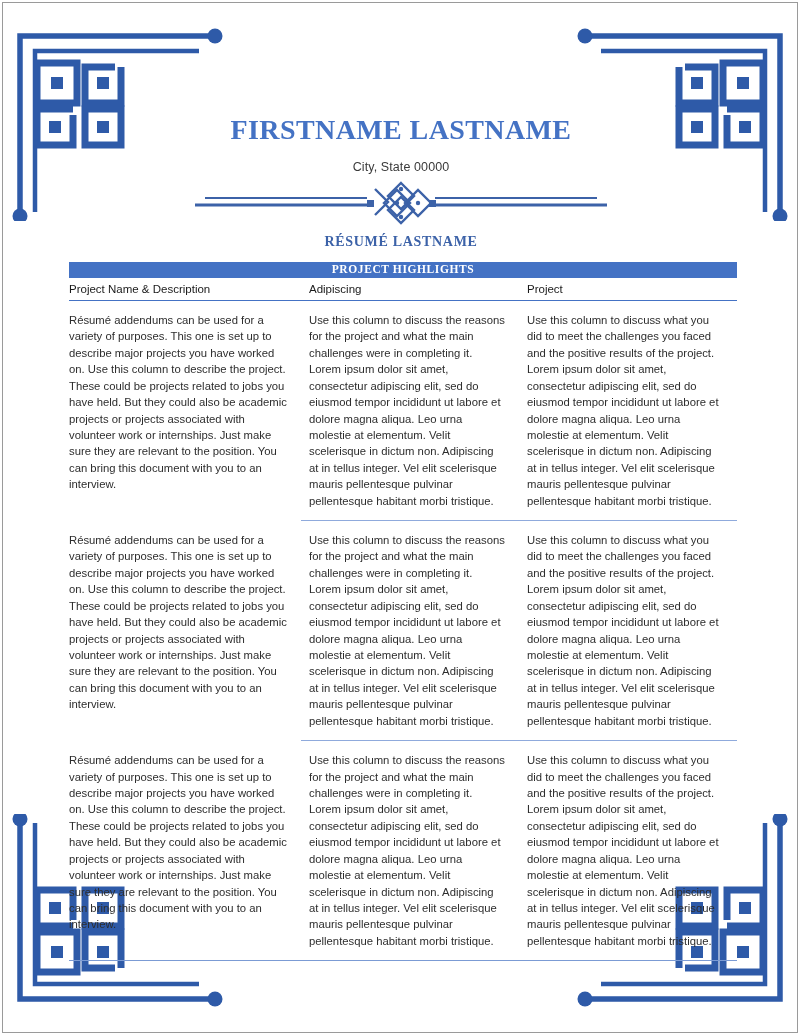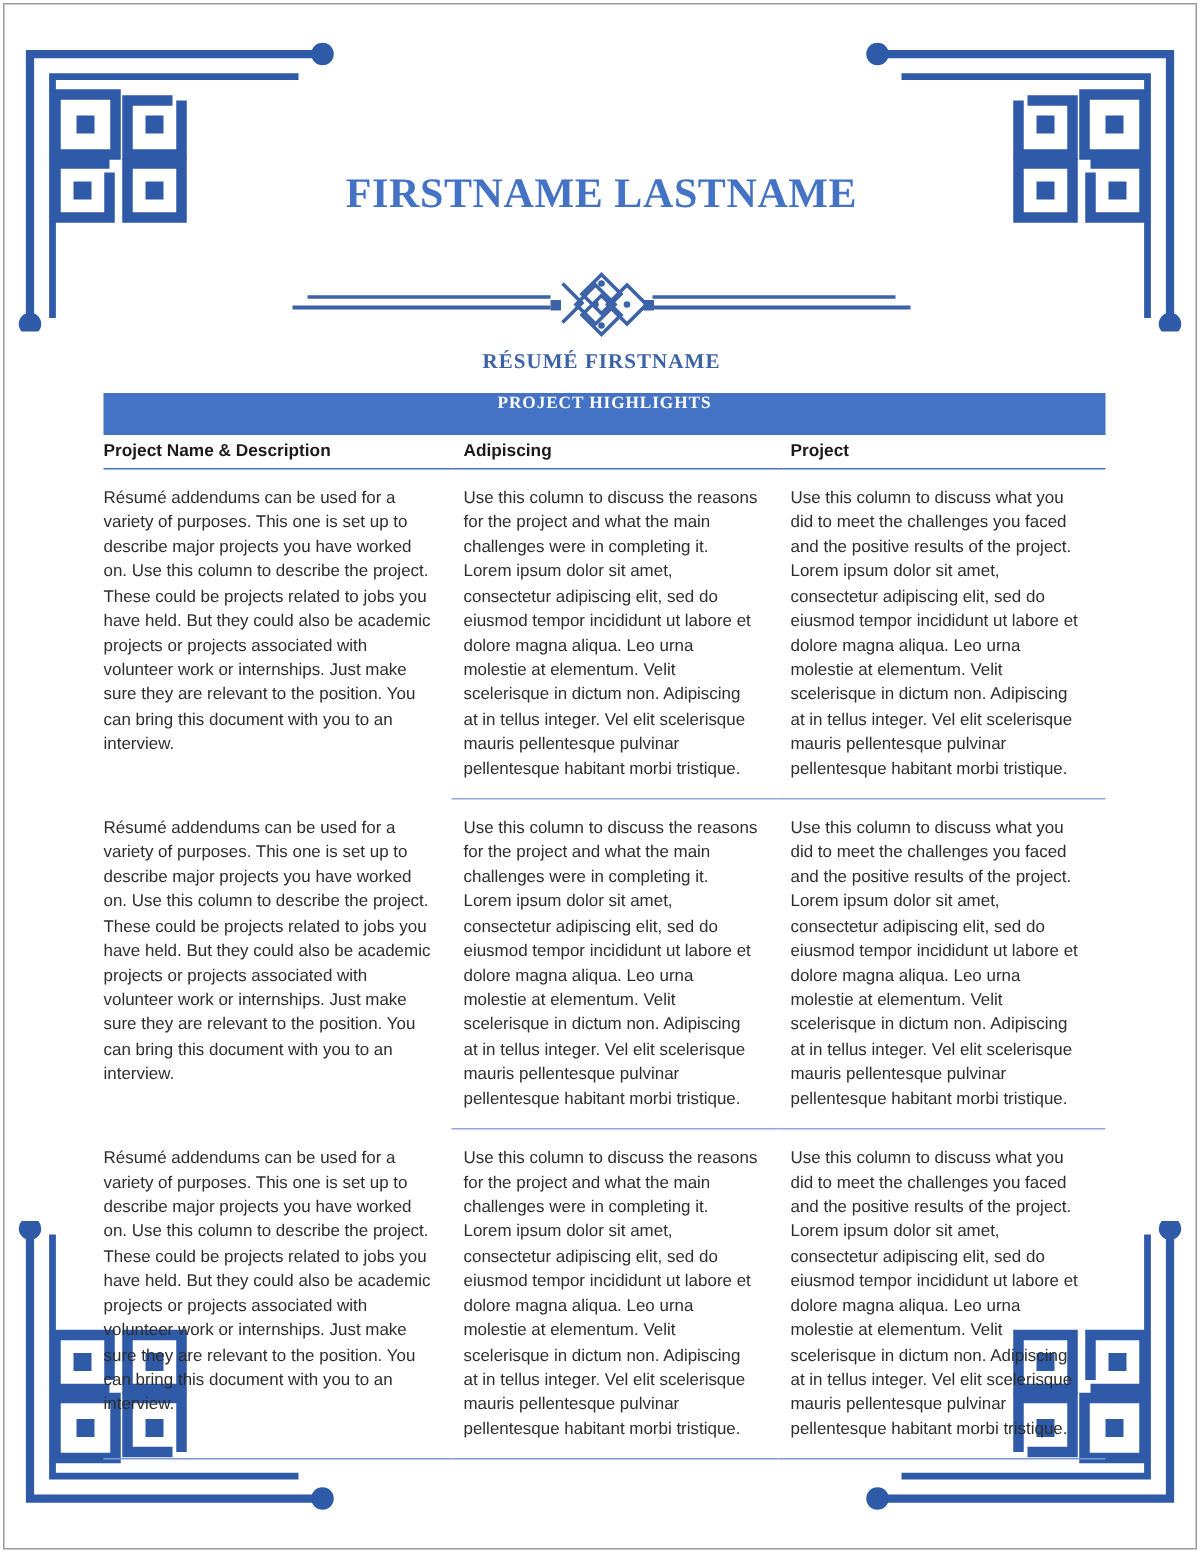--- a/index.html
+++ b/index.html
@@ -101,36 +101,36 @@
     width: 668px;
   }
   #banner {
     background: #4472C4;
     color: #ffffff;
     font-family: "Liberation Serif", serif;
     font-weight: bold;
     font-size: 11.5px;
     letter-spacing: 0.6px;
     text-align: center;
-    height: 28px;
+    height: 16px;
     line-height: 14px;
   }
   table.grid {
     width: 100%;
     border-collapse: collapse;
     table-layout: fixed;
   }
   table.grid col.c1 { width: 232px; }
   table.grid col.c2 { width: 218px; }
   table.grid col.c3 { width: 218px; }
 
   thead th {
     text-align: left;
     font-family: "Liberation Sans", sans-serif;
-    font-weight: bold;
+    font-weight: normal;
     font-size: 11.5px;
     color: #1a1a1a;
     padding: 5px 0 5px 0;
     border-bottom: 1.4px solid #4472C4;
     vertical-align: bottom;
   }
   thead th.col2, thead th.col3 { padding-left: 8px; }
 
   tbody td {
     vertical-align: top;
@@ -245,20 +245,21 @@
         <rect x="42" y="68" width="12" height="12"></rect>
         <rect x="88" y="68" width="12" height="12"></rect>
         <rect x="40" y="112" width="12" height="12"></rect>
         <rect x="88" y="112" width="12" height="12"></rect>
       </g>
     </svg>
   </div>
 
   <div id="header">
     <div id="full-name">FIRSTNAME LASTNAME</div>
+    <div id="location-line">City, State 00000</div>
   </div>
 
   <div id="divider">
     <svg width="420" height="48" viewBox="0 0 420 48" xmlns="http://www.w3.org/2000/svg">
       <g stroke="#3C62A8" stroke-width="2.2" fill="none">
         <path d="M14 19 L176 19"></path>
         <path d="M244 19 L406 19"></path>
       </g>
       <g stroke="#3C62A8" stroke-width="2.8" fill="none">
         <path d="M4 26 L176 26"></path>
@@ -275,21 +276,21 @@
       </g>
       <g fill="#3C62A8">
         <circle cx="210" cy="10" r="2.2"></circle>
         <circle cx="206" cy="24" r="2.2"></circle>
         <circle cx="227" cy="24" r="2.2"></circle>
         <circle cx="210" cy="38" r="2.2"></circle>
       </g>
     </svg>
   </div>
 
-  <div id="section-title">RÉSUMÉ FIRSTNAME</div>
+  <div id="section-title">RÉSUMÉ LASTNAME</div>
 
   <div id="table-wrap">
     <div id="banner">PROJECT HIGHLIGHTS</div>
     <table class="grid">
       <colgroup>
         <col class="c1">
           <col class="c2">
           <col class="c3">
       </colgroup>
       <thead>

